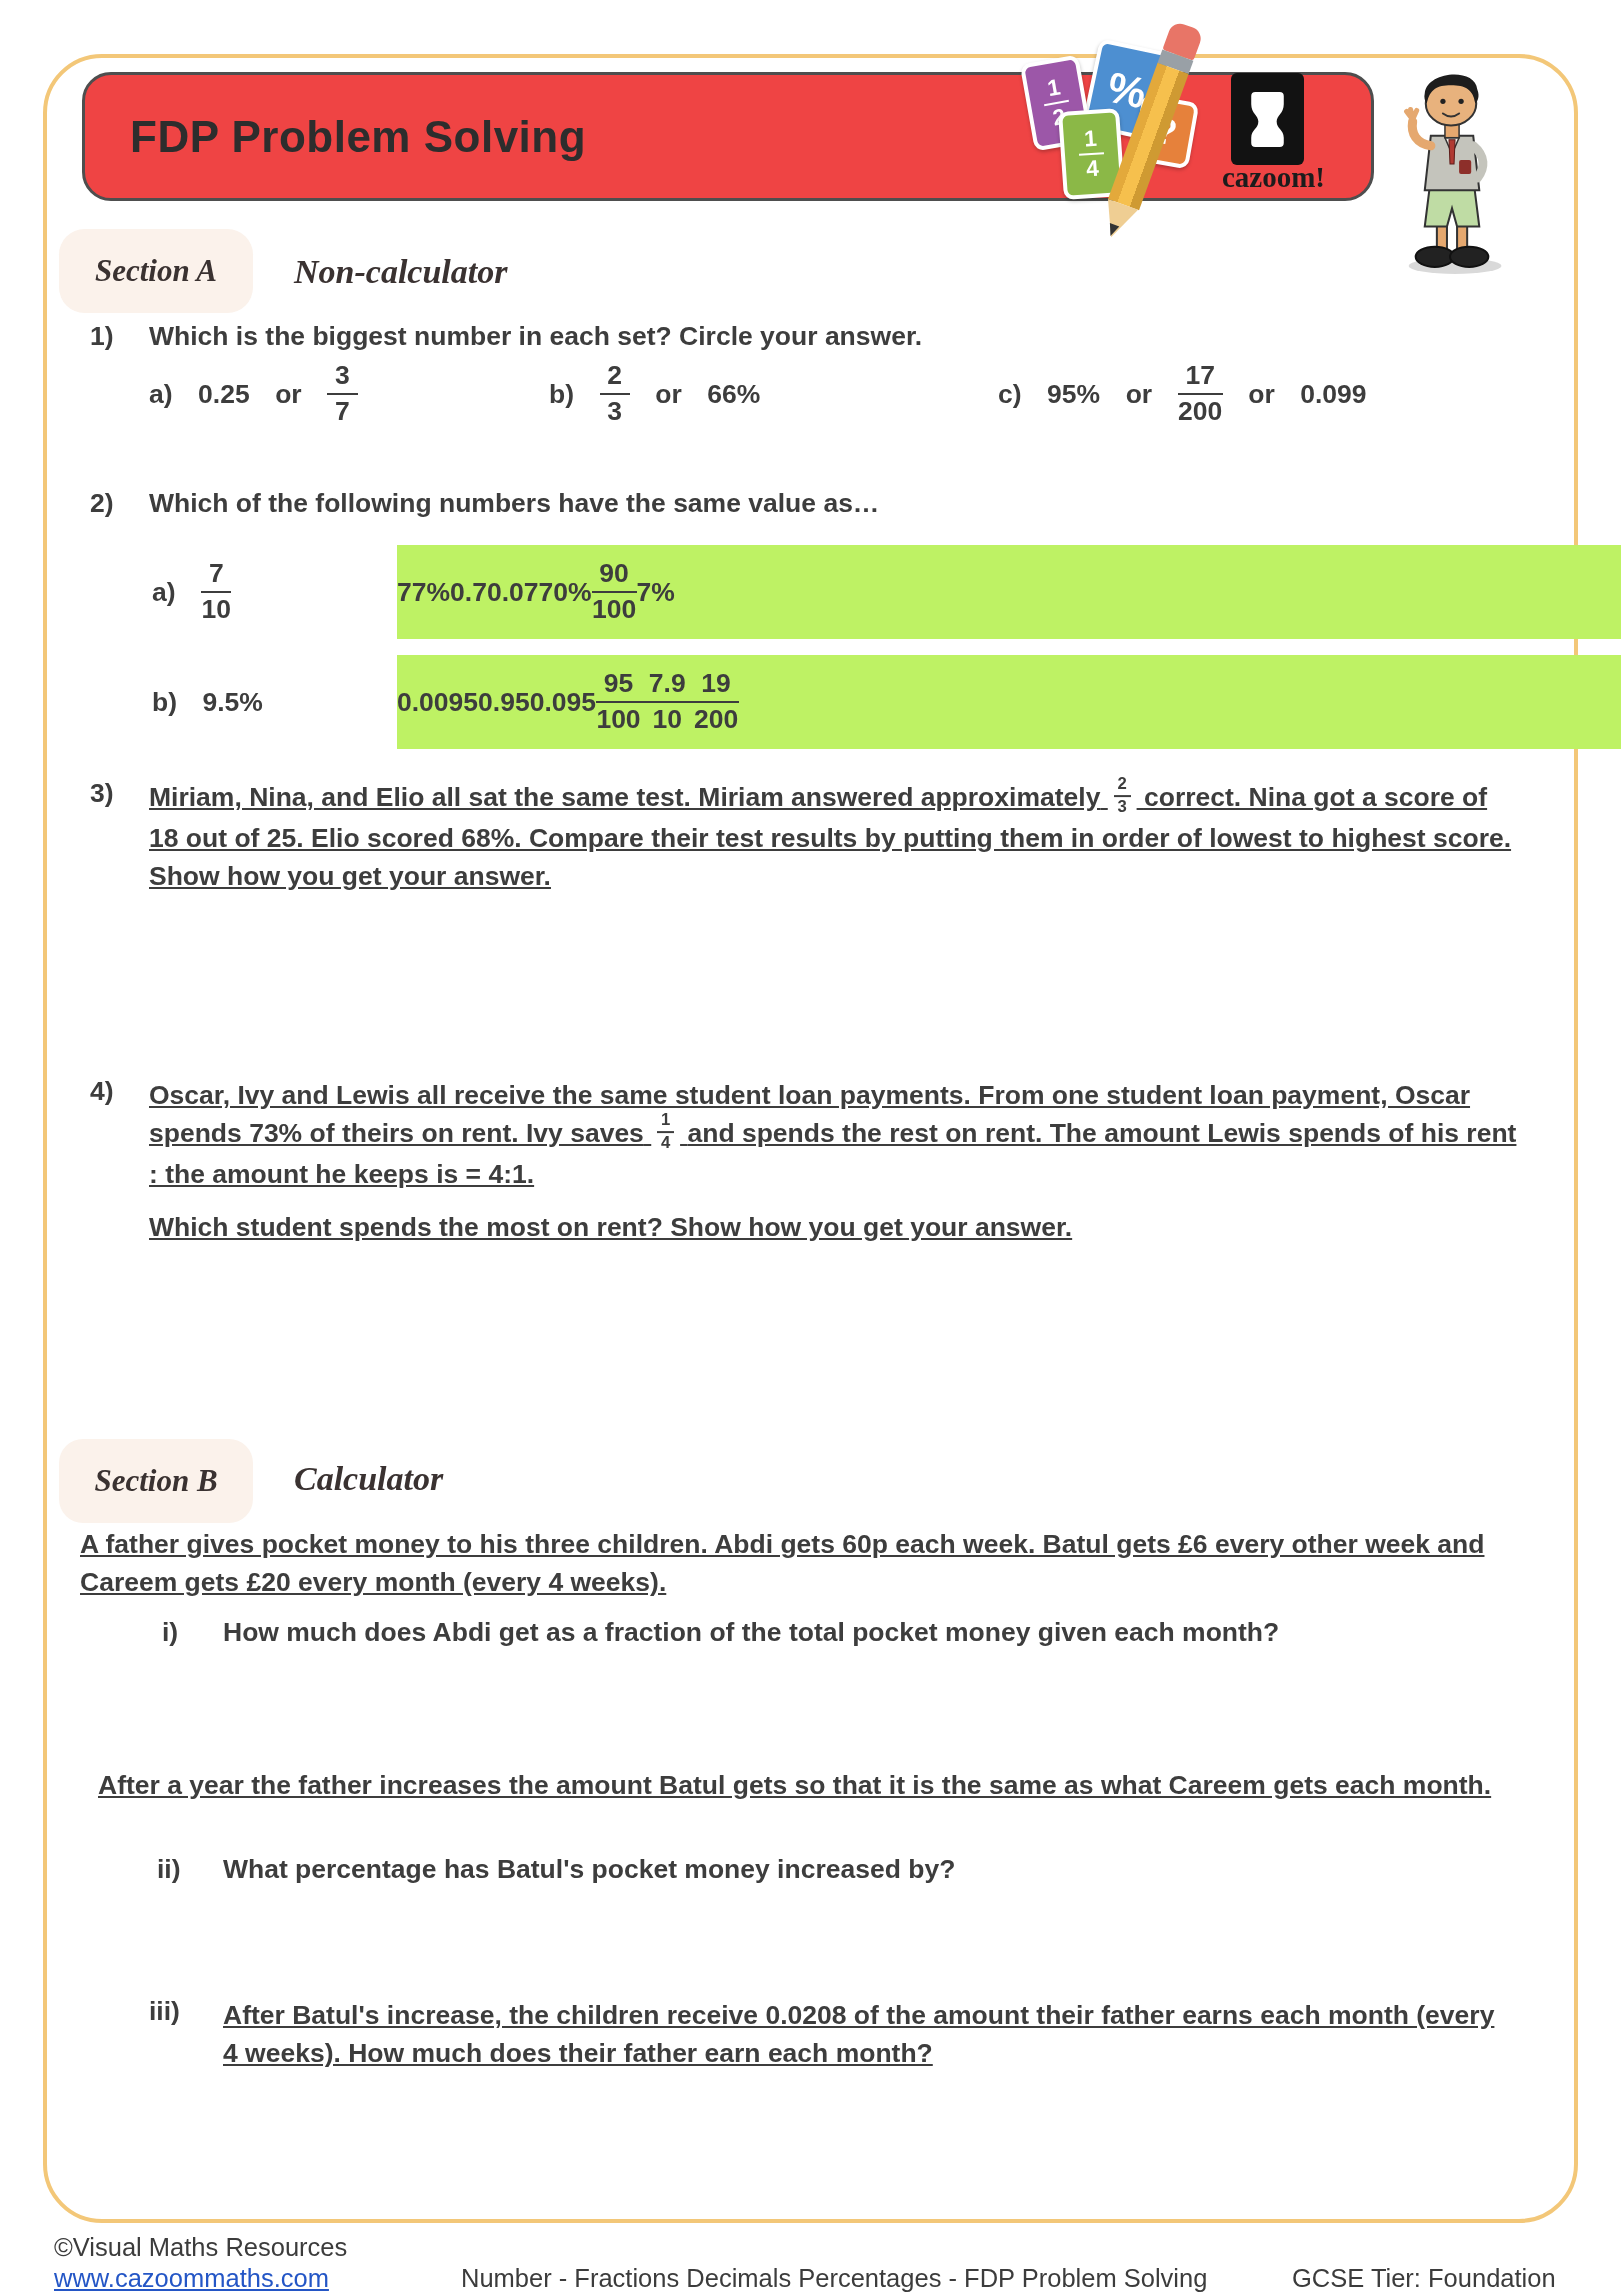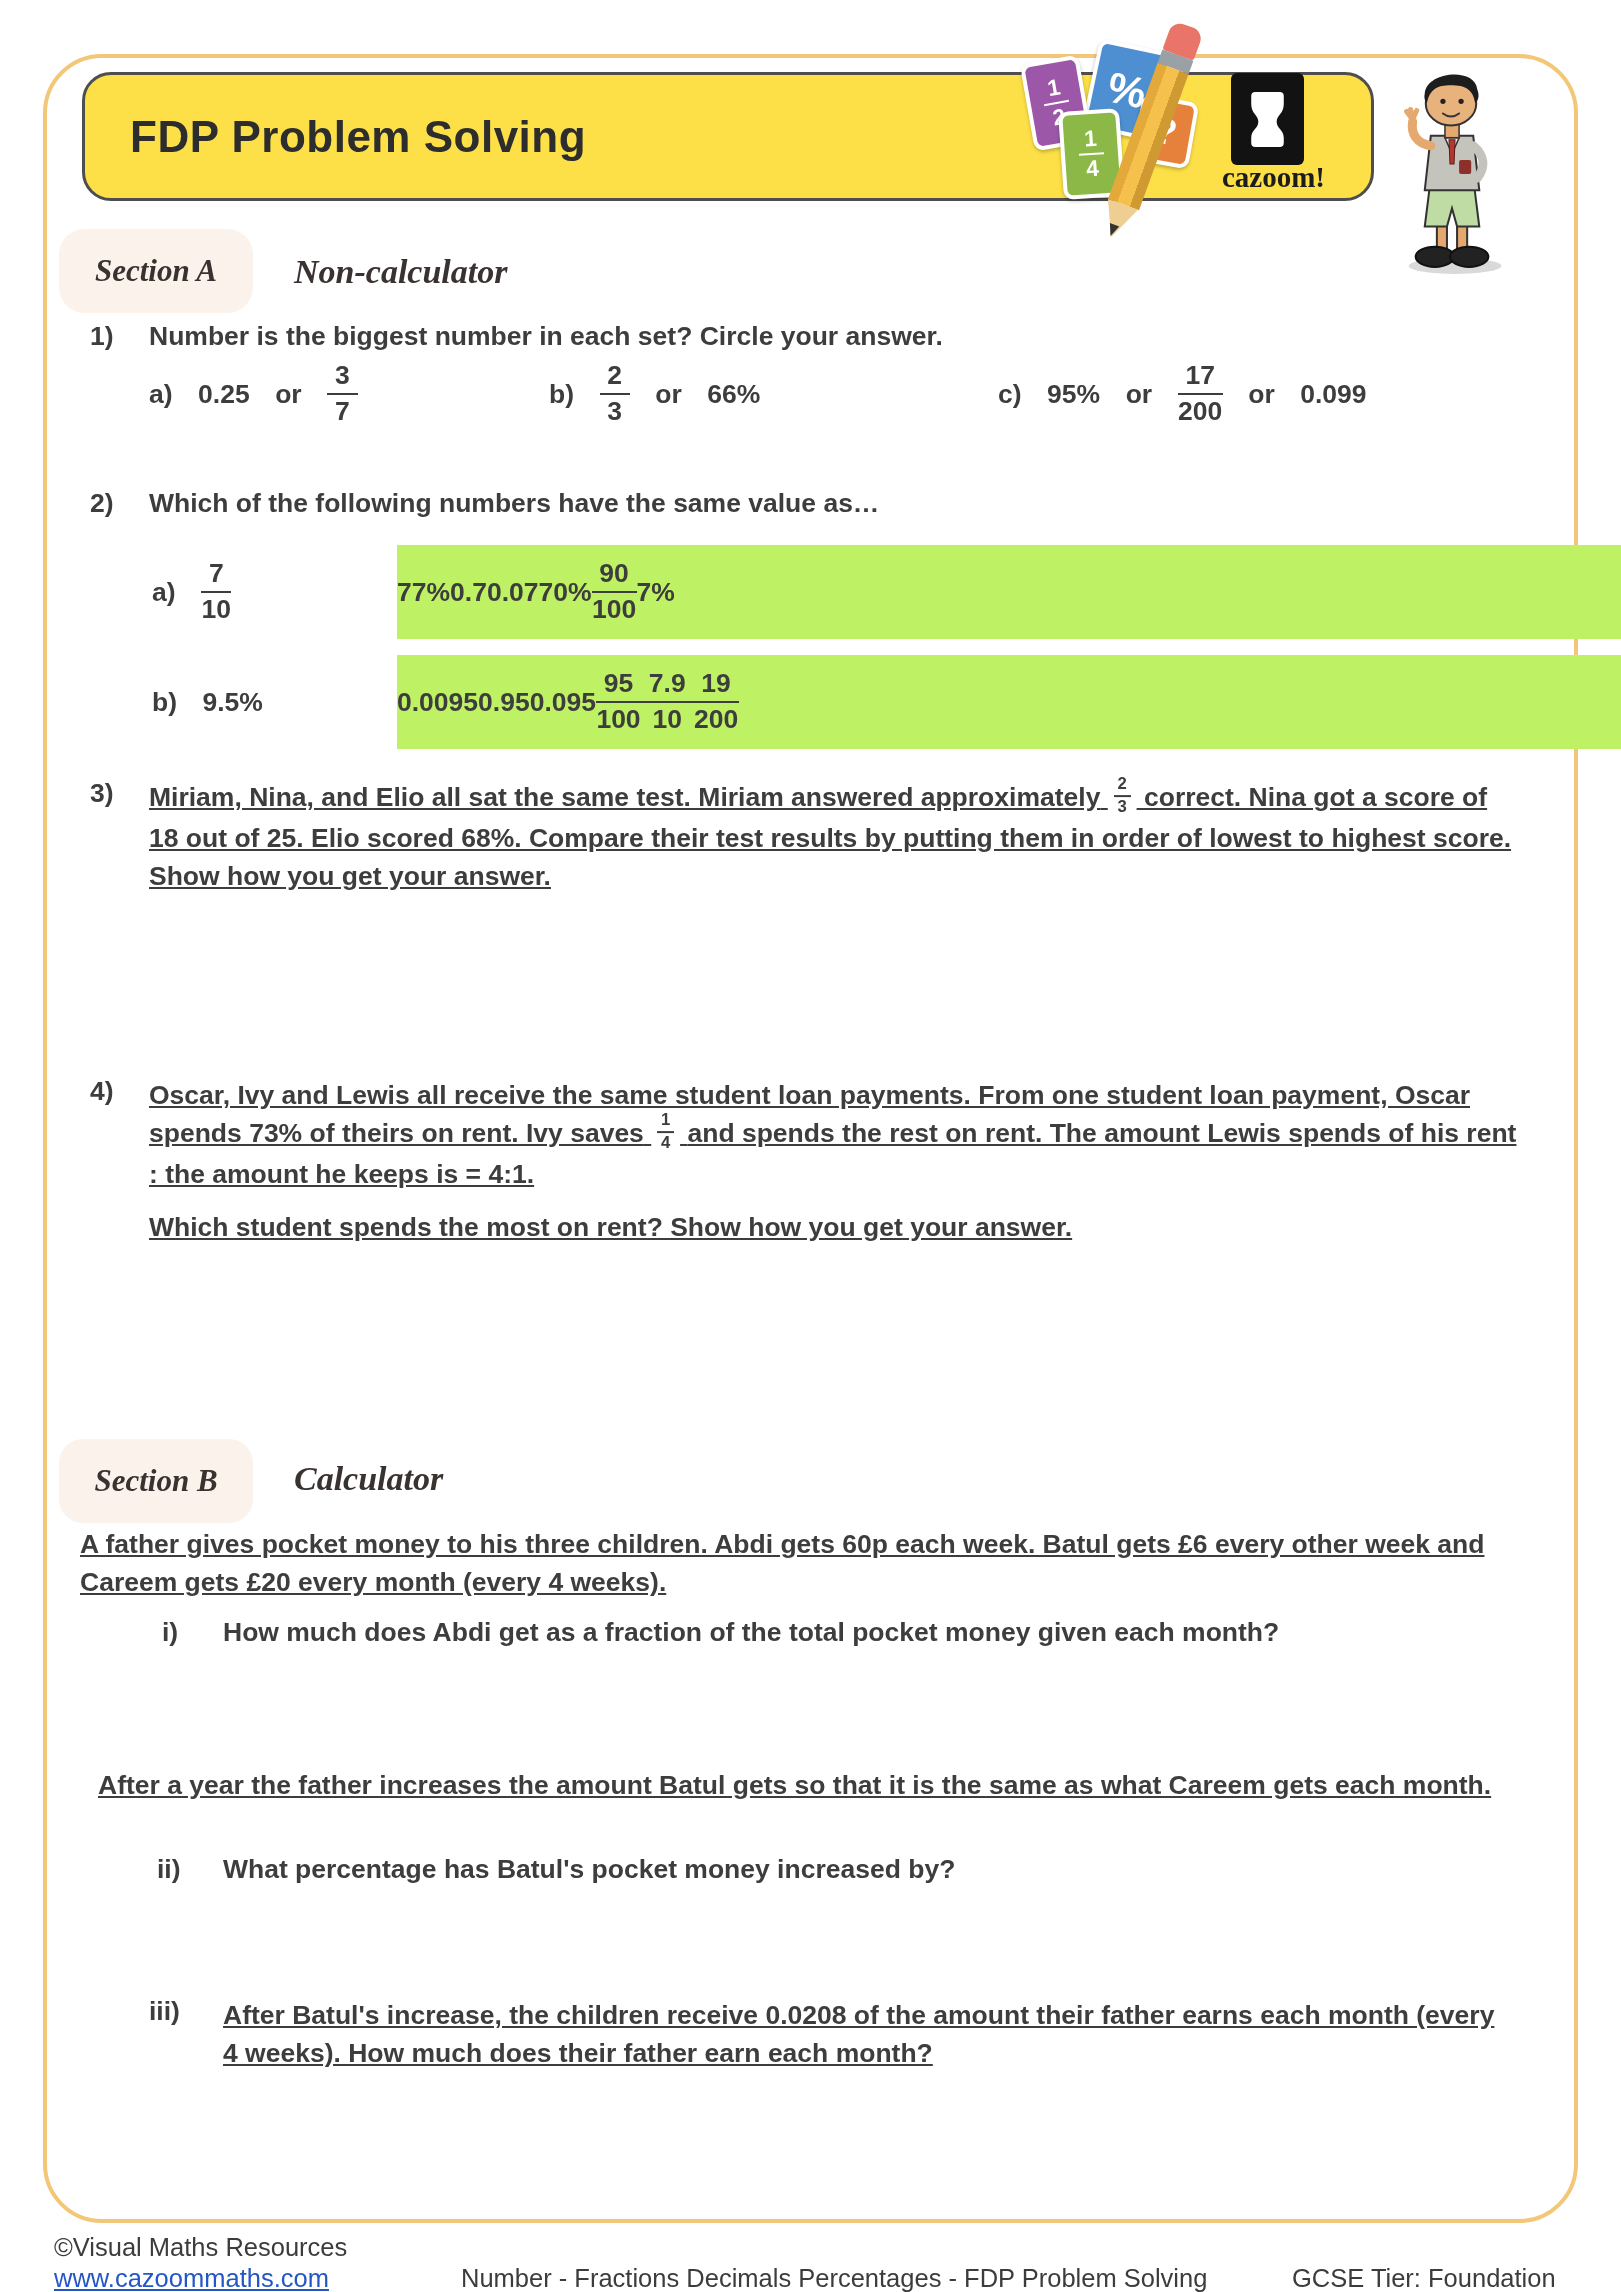--- a/index.html
+++ b/index.html
@@ -9,21 +9,21 @@
     background:#ffffff; overflow:hidden;
     font-family:"Liberation Sans", sans-serif; color:#3d3d3d;
   }
   .page-border {
     position:absolute; left:43px; top:54px; width:1535px; height:2169px;
     border:4.9px solid #f3c778; border-radius:59px; background:#ffffff;
   }
   
   .title-banner {
     position:absolute; left:82px; top:72px; width:1292px; height:129px;
-    border:3.9px solid #4e4e4e; border-radius:29px; background:#fde047;
+    border:3.9px solid #4e4e4e; border-radius:29px; background:#ef4444;
     display:flex; align-items:center; padding-left:45px;
   }
   .page-title { font-size:44px; font-weight:bold; color:#2d2d2d; letter-spacing:0.5px; }
   .card {
     position:absolute; border:4.9px solid #ffffff; border-radius:9.8px;
     display:flex; align-items:center; justify-content:center;
     color:#ffffff; font-weight:bold; box-shadow:0 2px 3.9px rgba(0,0,0,.25); z-index:3;
   }
   .card-half     { left:1027px; top:59px;  width:59px; height:88px; background:#9c57a8; transform:rotate(-10deg); }
   .card-percent  { left:1090px; top:45px;  width:74px; height:90px; background:#4d8fd1; transform:rotate(12deg); font-size:43px; z-index:2; }
@@ -137,21 +137,21 @@
       <circle cx="58" cy="38" r="2.6" fill="#222"></circle>
       <circle cx="76" cy="38" r="2.6" fill="#222"></circle>
       <path d="M58,50 q8,6 16,0" fill="none" stroke="#333" stroke-width="2" stroke-linecap="round"></path>
     </svg>
   </div>
 
   <div class="section-pill" style="top:229px;">Section A</div>
   <div class="section-subtitle" style="left:294px; top:253px;">Non-calculator</div>
 
   <div class="t" style="left:90px; top:321px;">1)</div>
-  <div class="t" style="left:149px; top:321px;">Number is the biggest number in each set? Circle your answer.</div>
+  <div class="t" style="left:149px; top:321px;">Which is the biggest number in each set? Circle your answer.</div>
 
   <div class="group" style="left:149px; top:357px; height:74px;">
     <span>a)</span>
     <span>0.25</span>
     <span>or</span>
     <span class="frac">
       <span class="num">3</span>
       <span class="den">7</span>
     </span>
   </div>

